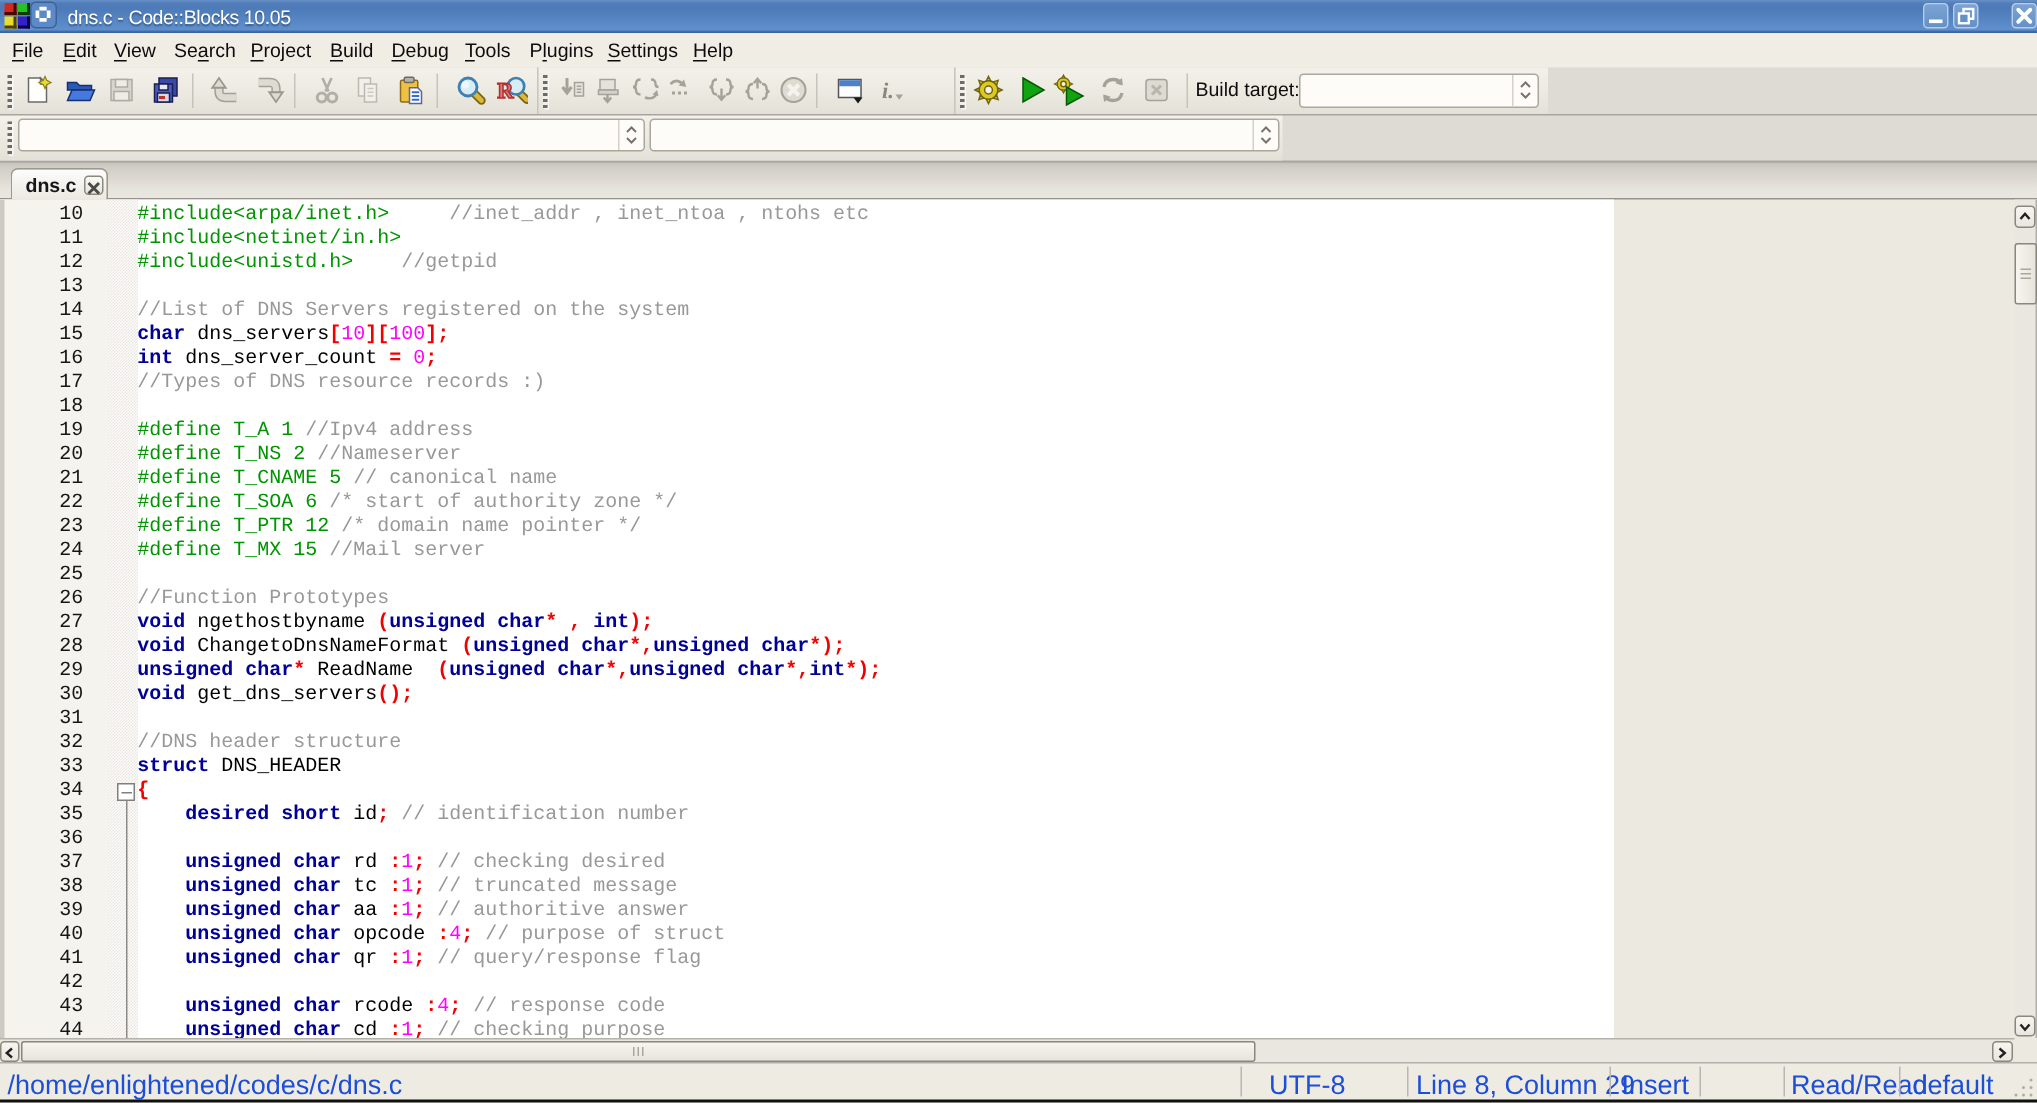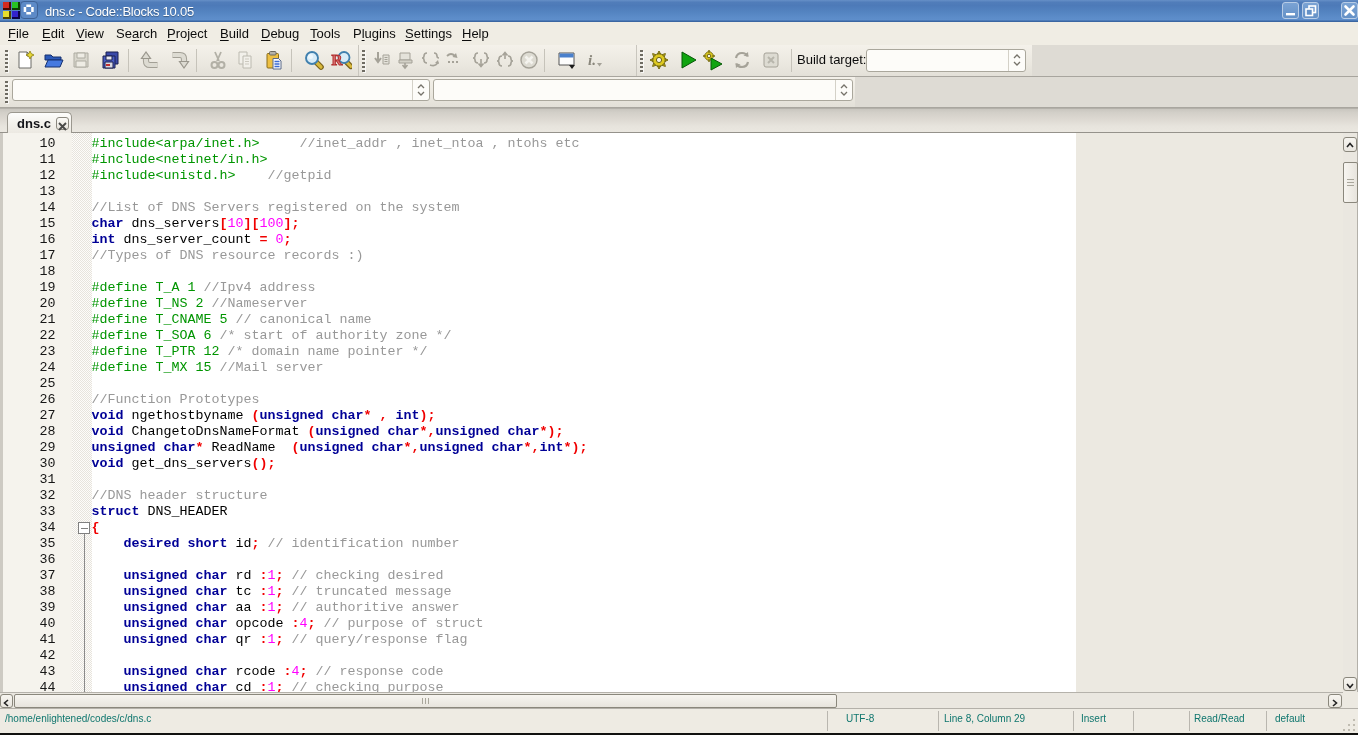--- a/index.html
+++ b/index.html
@@ -62,21 +62,21 @@
 .n{color:#ff00ff;}
 
 
 #vsb{position:absolute;left:1343px;top:133px;width:15px;height:559px;background:#eae7e0;border-right:1px solid #b3b0a9;}
 .sbtn{position:absolute;border:1px solid #8a877c;border-radius:3px;background:linear-gradient(180deg,#f7f5f0,#e9e6df);}
 #vthumb{position:absolute;left:0px;top:29px;width:15px;height:41px;border:1px solid #8a877c;border-radius:2px;background:linear-gradient(90deg,#f7f5f0,#e7e4dd);}
 #hsb{position:absolute;left:0;top:692px;width:1343px;height:16px;background:#eae7e0;border-top:1px solid #b5b2ab;}
 #hthumb{position:absolute;left:14px;top:1px;width:823px;height:14px;border:1px solid #8a877c;border-radius:2px;background:linear-gradient(180deg,#f7f5f0,#e7e4dd);}
 
 
-#statusbar{position:absolute;left:0;top:708px;width:1358px;height:27px;background:#eeebe3;border-top:1px solid #b3b0a9;font-size:10px;color:#0f766e;}
+#statusbar{position:absolute;left:0;top:708px;width:1358px;height:27px;background:#eeebe3;border-top:1px solid #b3b0a9;font-size:18px;color:#1d4ed8;}
 #statusbar:after{content:"";position:absolute;left:0;bottom:0;width:100%;height:2px;background:#11110f;}
 .sfield{position:absolute;top:3.5px;}
 .ssep{position:absolute;top:2px;width:1px;height:20px;background:#b9b6af;}
 </style>
 </head>
 <body>
 <div id="titlebar">
   <div id="cblogo">
     <div style="left:0;top:0;background:#d42a1e;border-right:2px solid #470900;border-bottom:2px solid #470900;"></div>
     <div style="left:9px;top:0;background:#27c222;border-right:2px solid #0c3d00;border-bottom:2px solid #0c3d00;"></div>

